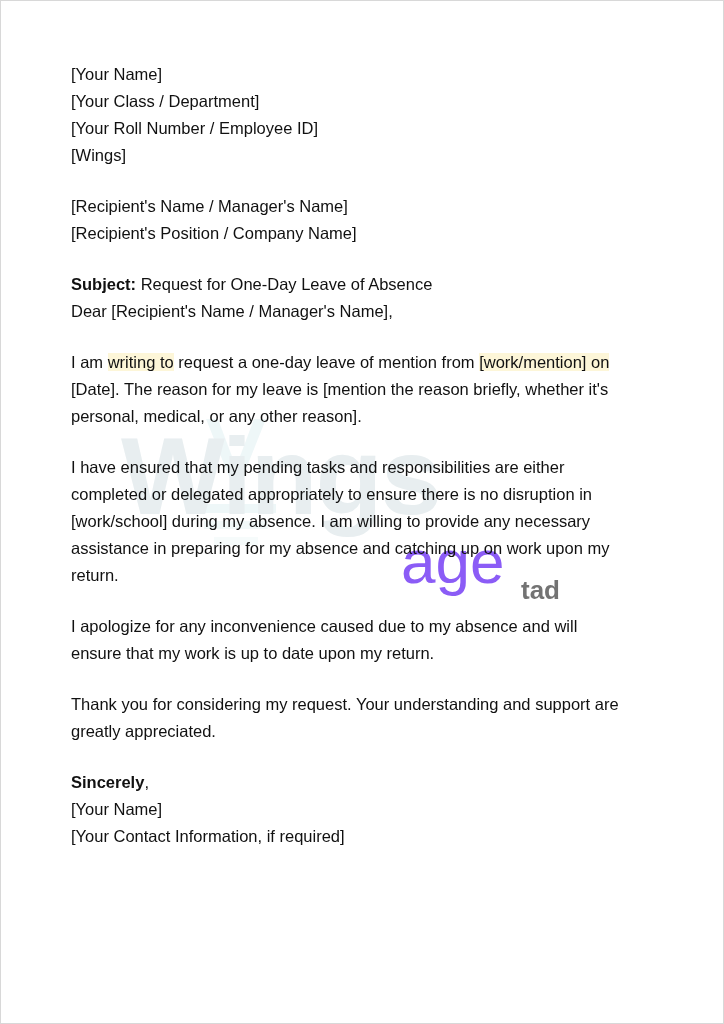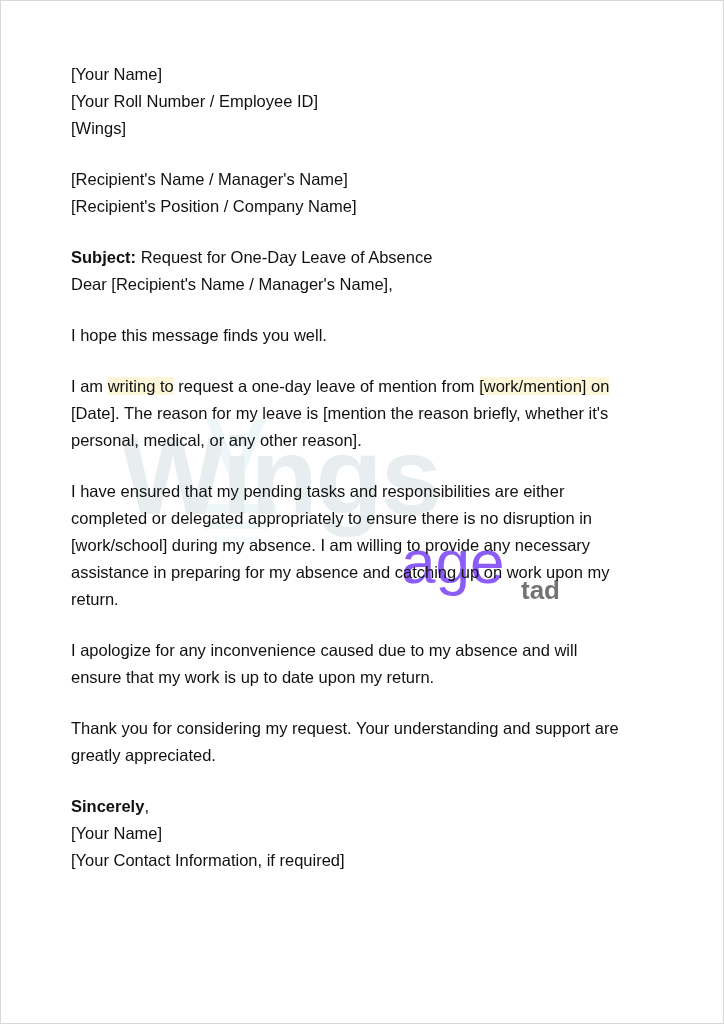--- a/index.html
+++ b/index.html
@@ -115,35 +115,35 @@
     </svg>
     <div class="wm-text">Wings</div>
     <div class="wm-sub">age</div>
     <div class="wm-sub2">tad</div>
   </div>
 
   <div class="doc">
 
     <div class="block">
       <div class="line">[Your Name]</div>
+      <div class="line">[Your Class / Department]</div>
       <div class="line">[Your Roll Number / Employee ID]</div>
       <div class="line">[Wings]</div>
     </div>
 
     <div class="block">
       <div class="line">[Recipient's Name / Manager's Name]</div>
       <div class="line">[Recipient's Position / Company Name]</div>
     </div>
 
     <div class="block">
       <div class="line"><span class="b">Subject:</span><span> Request for One-Day Leave of Absence</span></div>
       <div class="line">Dear [Recipient's Name / Manager's Name],</div>
     </div>
 
-    <div class="para">I hope this message finds you well.</div>
 
     <div class="para"><span>I am </span><span class="hl">writing to</span><span> request a one-day leave of mention from </span><span class="hl">[work/mention] on</span><span> [Date]. The reason for my leave is [mention the reason briefly, whether it's personal, medical, or any other reason].</span></div>
 
     <div class="para">I have ensured that my pending tasks and responsibilities are either completed or delegated appropriately to ensure there is no disruption in [work/school] during my absence. I am willing to provide any necessary assistance in preparing for my absence and catching up on work upon my return.</div>
 
     <div class="para">I apologize for any inconvenience caused due to my absence and will ensure that my work is up to date upon my return.</div>
 
     <div class="para">Thank you for considering my request. Your understanding and support are greatly appreciated.</div>
 
     <div class="block">

